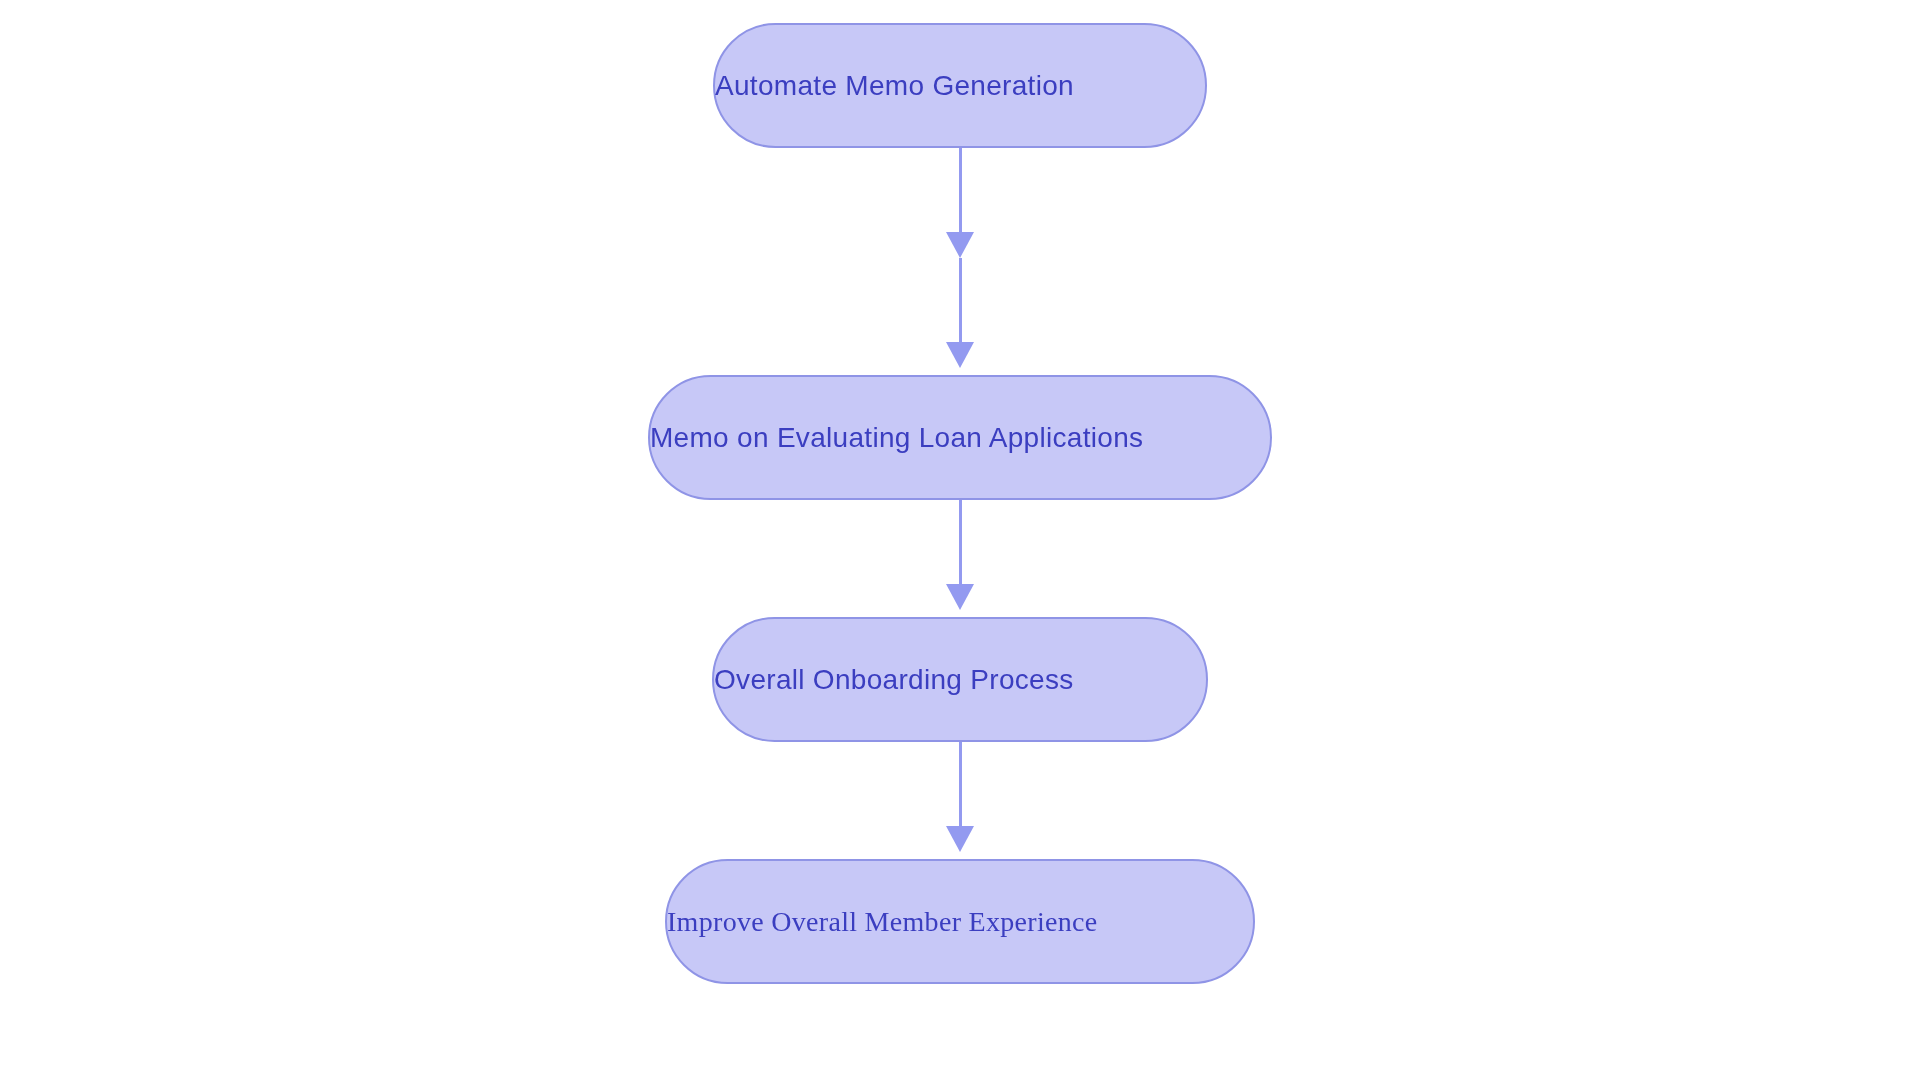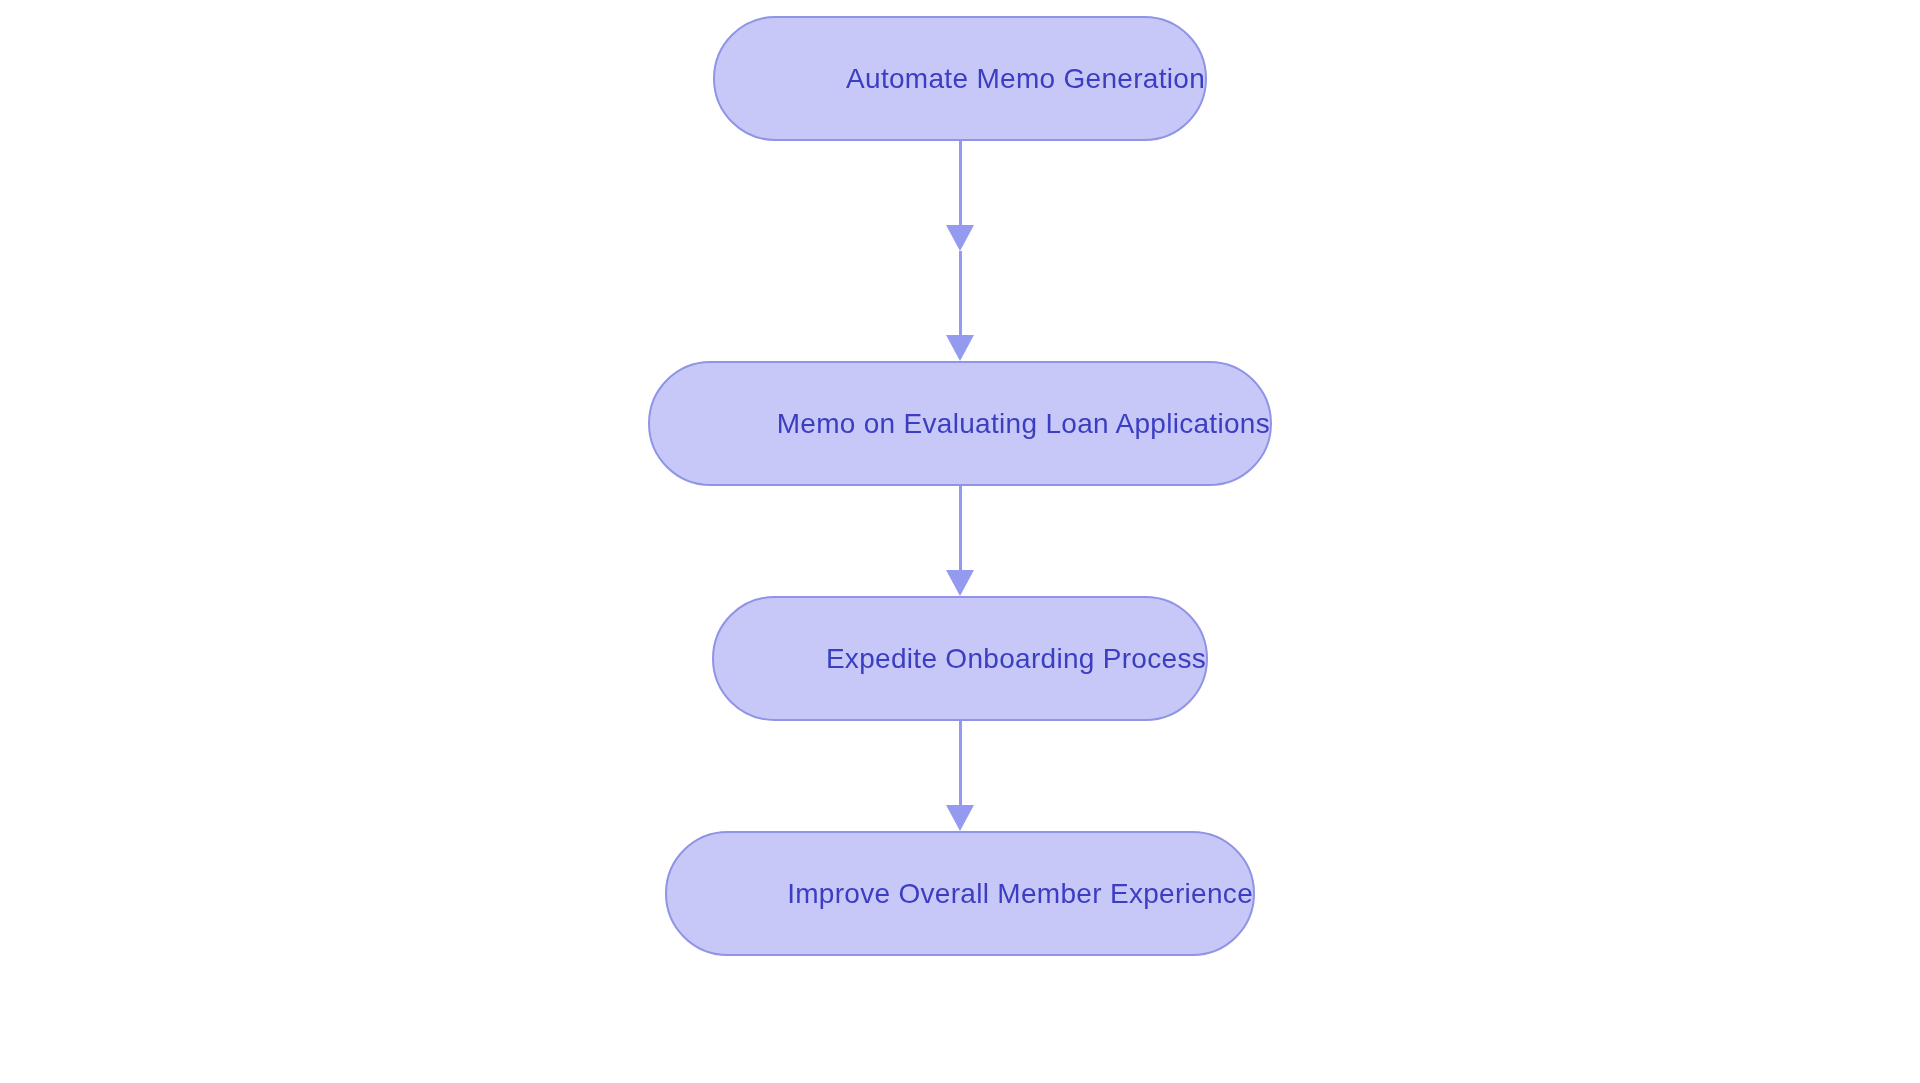--- a/index.html
+++ b/index.html
@@ -19,37 +19,38 @@
     flex-direction: column;
     align-items: center;
     padding-top: 16px;
     box-sizing: border-box;
   }
   .node {
     height: 125px;
     box-sizing: border-box;
     display: flex;
     align-items: center;
-    justify-content: flex-end;
+    justify-content: flex-start;
     background: var(--node-fill, #c7c8f7);
     border: 2px solid var(--node-border, #8f94e6);
     border-radius: 63px;
     flex: 0 0 auto;
+    margin-top: 7px;
   }
   .node span {
     color: var(--node-text, #3b3ec0);
     font-size: 28px;
     letter-spacing: 0.3px;
     white-space: nowrap;
   }
   .n1 { min-width: 494px; }
   .n2 { min-width: 470px; }
   .n3 { min-width: 624px; }
   .n4 { min-width: 496px; }
-  .n5 { min-width: 590px; }
+  .n5 { min-width: 590px; font-family: Liberation Serif, serif; }
   .arrow {
     height: 110px;
     display: flex;
     flex-direction: column;
     align-items: center;
     flex: 0 0 auto;
   }
   .arrow .line {
     width: 3px;
     height: 84px;
@@ -86,21 +87,21 @@
   <div class="node n3">
     <span>Memo on Evaluating Loan Applications</span>
   </div>
 
   <div class="arrow">
     <div class="line"></div>
     <div class="head"></div>
   </div>
 
   <div class="node n4">
-    <span>Expedite Onboarding Process</span>
+    <span>Overall Onboarding Process</span>
   </div>
 
   <div class="arrow">
     <div class="line"></div>
     <div class="head"></div>
   </div>
 
   <div class="node n5">
     <span>Improve Overall Member Experience</span>
   </div>

